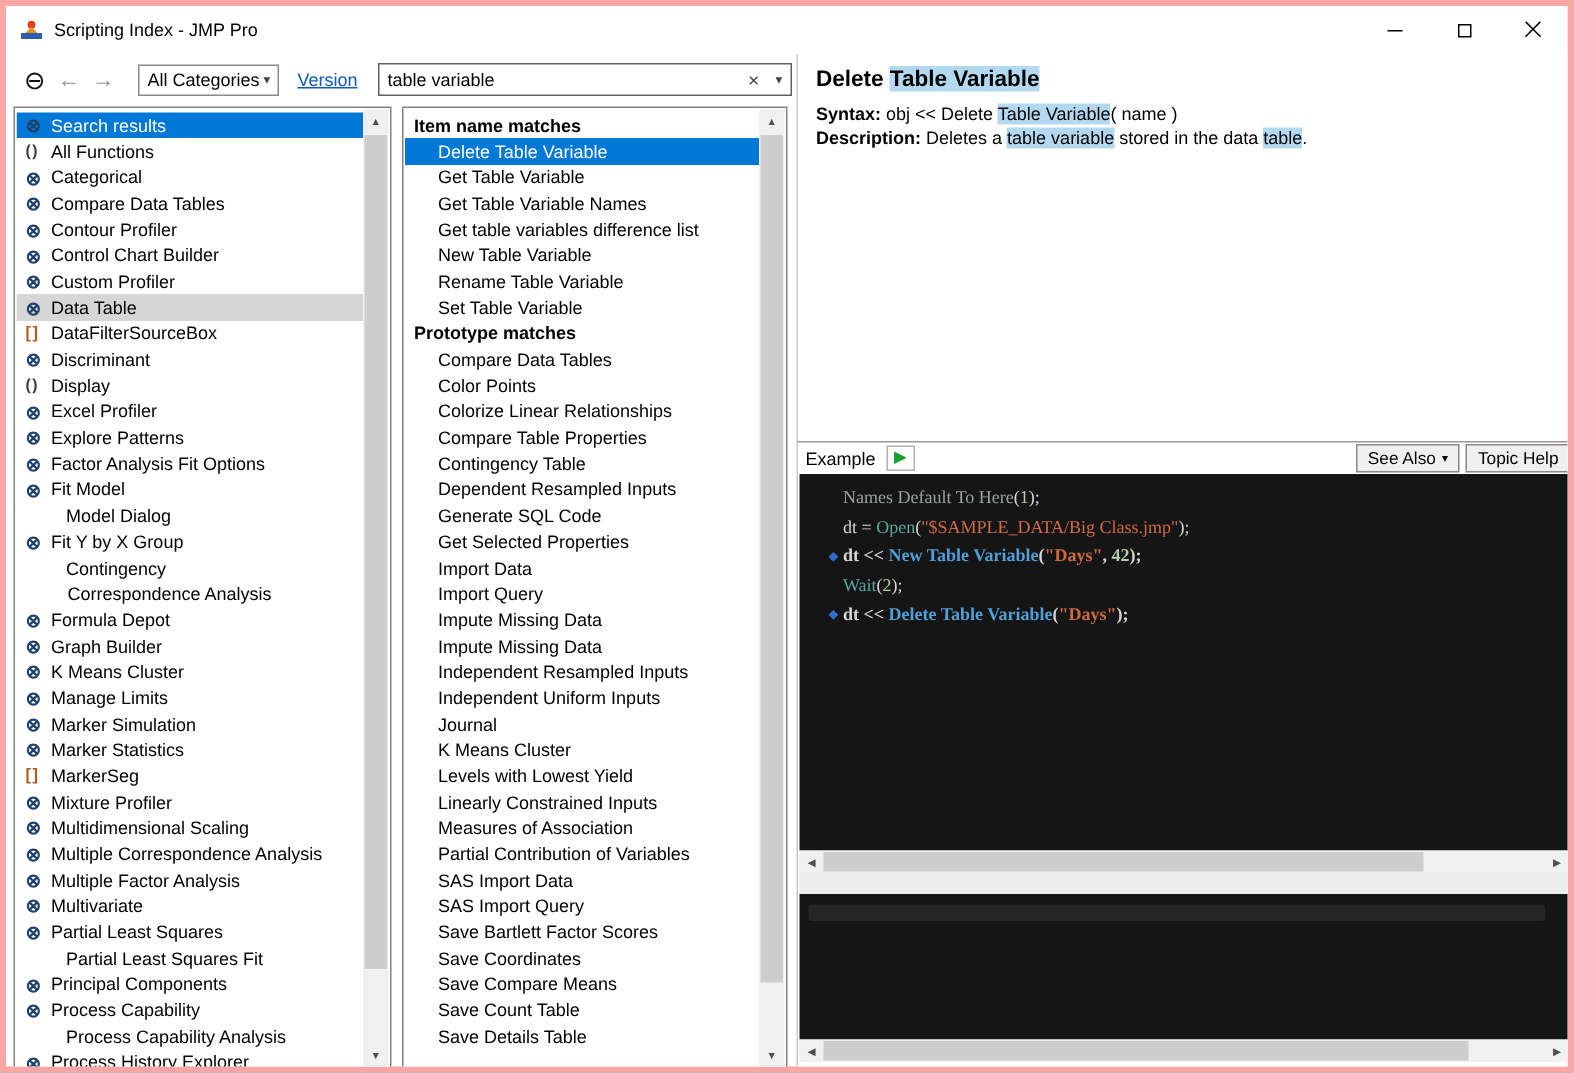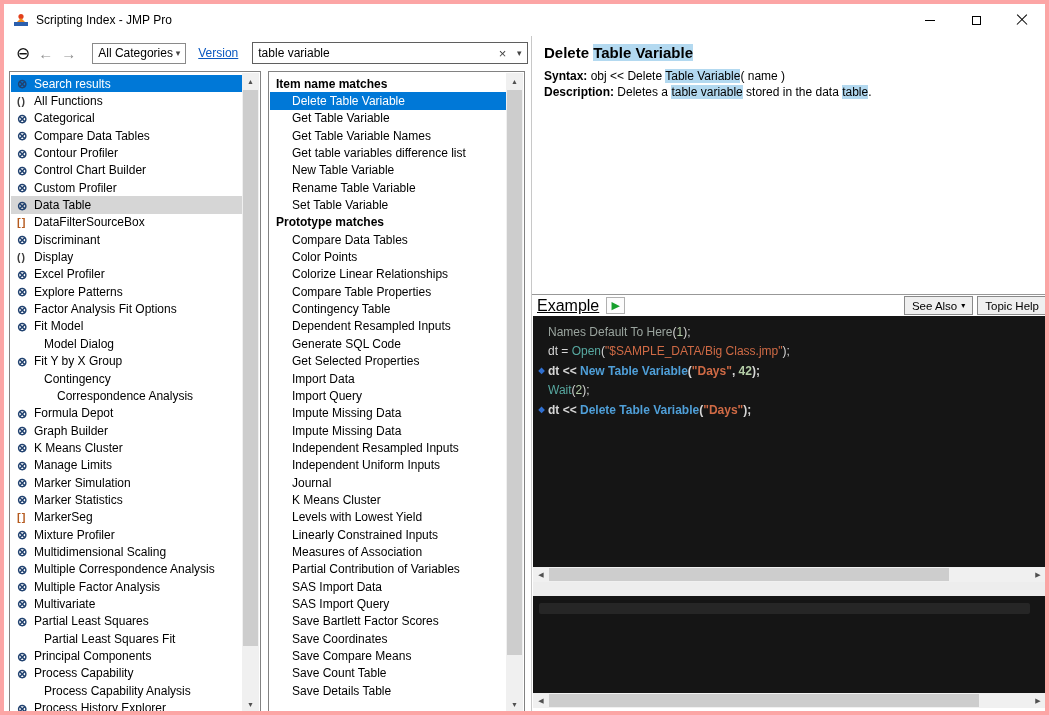--- a/index.html
+++ b/index.html
@@ -59,27 +59,27 @@
   .hsb-btn { position:absolute; top:0; width:16px; height:15px; display:flex; align-items:center; justify-content:center; }
   .hsb-btn.l { left:0; } .hsb-btn.r { right:0; }
   .hthumb { position:absolute; top:1px; height:13px; background:#cdcdcd; }
   
   .right-panel { position:absolute; left:527px; top:32px; width:522px; height:683px; background:#fff; border-left:1px solid #c8c8c8; }
   .doc { position:absolute; top:0; left:0; right:0; height:258px; padding:8px 10px 0 12px; overflow:hidden; }
   .doc-title { font-size:15px; font-weight:bold; white-space:pre-wrap; margin-bottom:7px; }
   .doc-line { font-size:12px; line-height:16px; white-space:pre-wrap; }
   .hl { background:#b3d9f0; }
   .example-bar { position:absolute; top:258px; left:0; right:0; height:22px; border-top:1px solid #989898; display:flex; align-items:center; padding:0 6px 0 5px; background:#fff; }
-  .ex-label { font-size:16px;text-decoration:underline; }
+  .ex-label { font-size:12px; }
   .run-btn { margin-left:7px; width:19px; height:17px; border:1px solid #b0b0b0; background:#fcfcfc; display:flex; align-items:center; justify-content:center; padding:0; }
   .run-glyph { color:#17a02c; font-size:11px; line-height:1; }
   .ex-spacer { flex:1; }
   .ex-btn { height:19px; border:1px solid #8a8a8a; background:#efefef; font-family:"Liberation Sans", sans-serif; font-size:11.5px; padding:0 7px; margin-left:4px; display:flex; align-items:center; }
   .ex-btn .chev { font-size:8px; margin-left:4px; }
-  .code { position:absolute; left:1px; right:7px; top:280px; height:251px; background:#151515; padding:6px 0 0 2px; font-family:Liberation Sans, sans-serif; font-size:12px; overflow:hidden; }
+  .code { position:absolute; left:1px; right:7px; top:280px; height:251px; background:#151515; padding:6px 0 0 16px; font-family:Liberation Serif, serif; font-size:12px; overflow:hidden; }
   .cline { height:19.5px; display:flex; align-items:center; white-space:pre; color:#d6d6d6; }
   .cline.marked { font-weight:bold; }
   .gutter { width:13px; flex:none; text-align:center; color:#2f6fd0; font-size:8px; }
   .tk-plain { color:#d6d6d6; }
   .tk-kw    { color:#9aa49e; }
   .tk-fn    { color:#57a8a0; }
   .tk-msg   { color:#4f9fd8; }
   .tk-str   { color:#cf6a45; }
   .tk-num   { color:#b5cea8; }
   .code-hscroll { left:1px; right:7px; top:531px; }
@@ -198,21 +198,21 @@
         <div class="lrow" style="padding-left: 33px;">
           <span>Model Dialog</span>
         </div>
         <div class="lrow" style="padding-left: 6px;">
           <span class="cicon ci-platform">⊗</span>
           <span>Fit Y by X Group</span>
         </div>
         <div class="lrow" style="padding-left: 33px;">
           <span>Contingency</span>
         </div>
-        <div class="lrow" style="padding-left: 46px;">
+        <div class="lrow" style="padding-left: 34px;">
           <span>Correspondence Analysis</span>
         </div>
         <div class="lrow" style="padding-left: 6px;">
           <span class="cicon ci-platform">⊗</span>
           <span>Formula Depot</span>
         </div>
         <div class="lrow" style="padding-left: 6px;">
           <span class="cicon ci-platform">⊗</span>
           <span>Graph Builder</span>
         </div>

